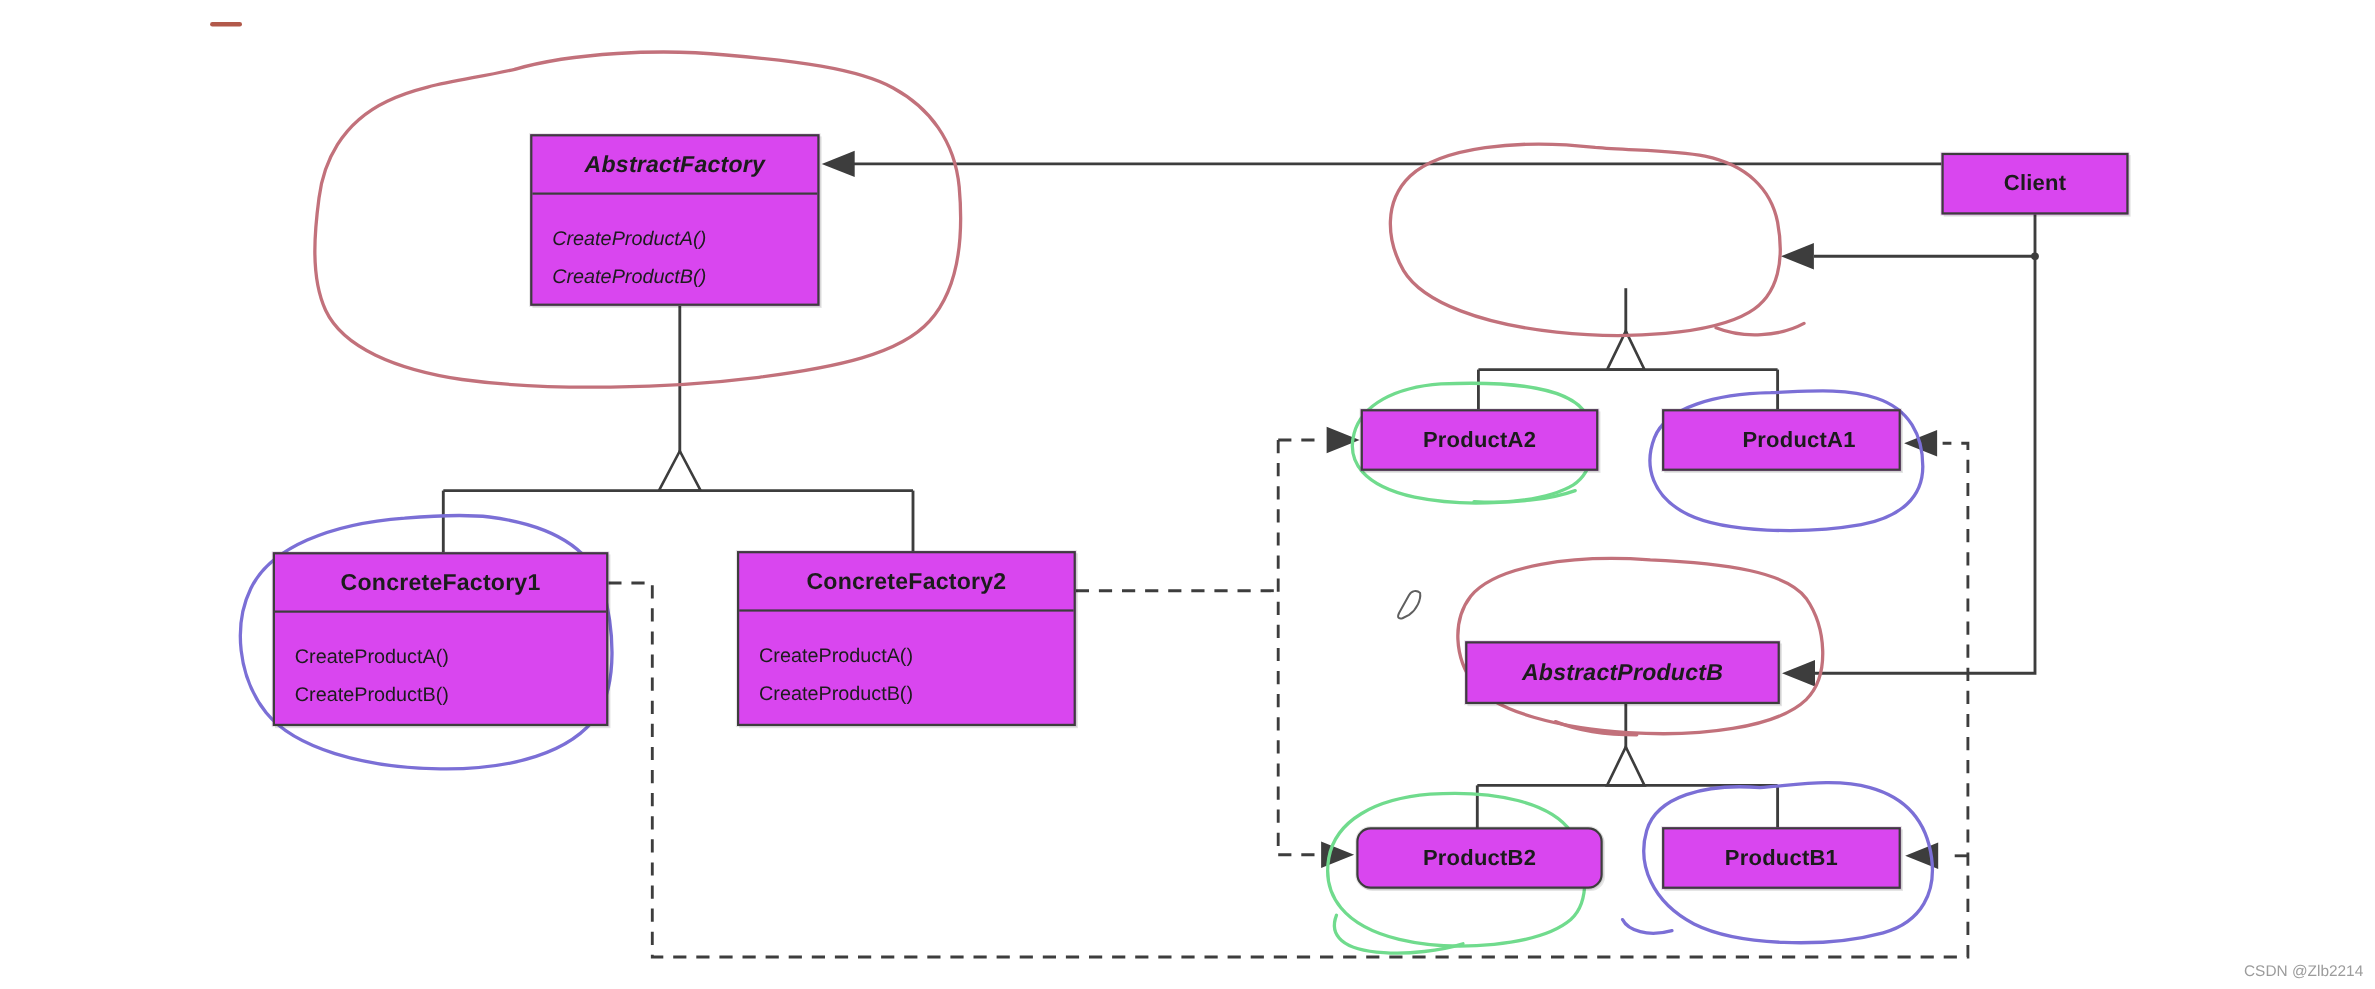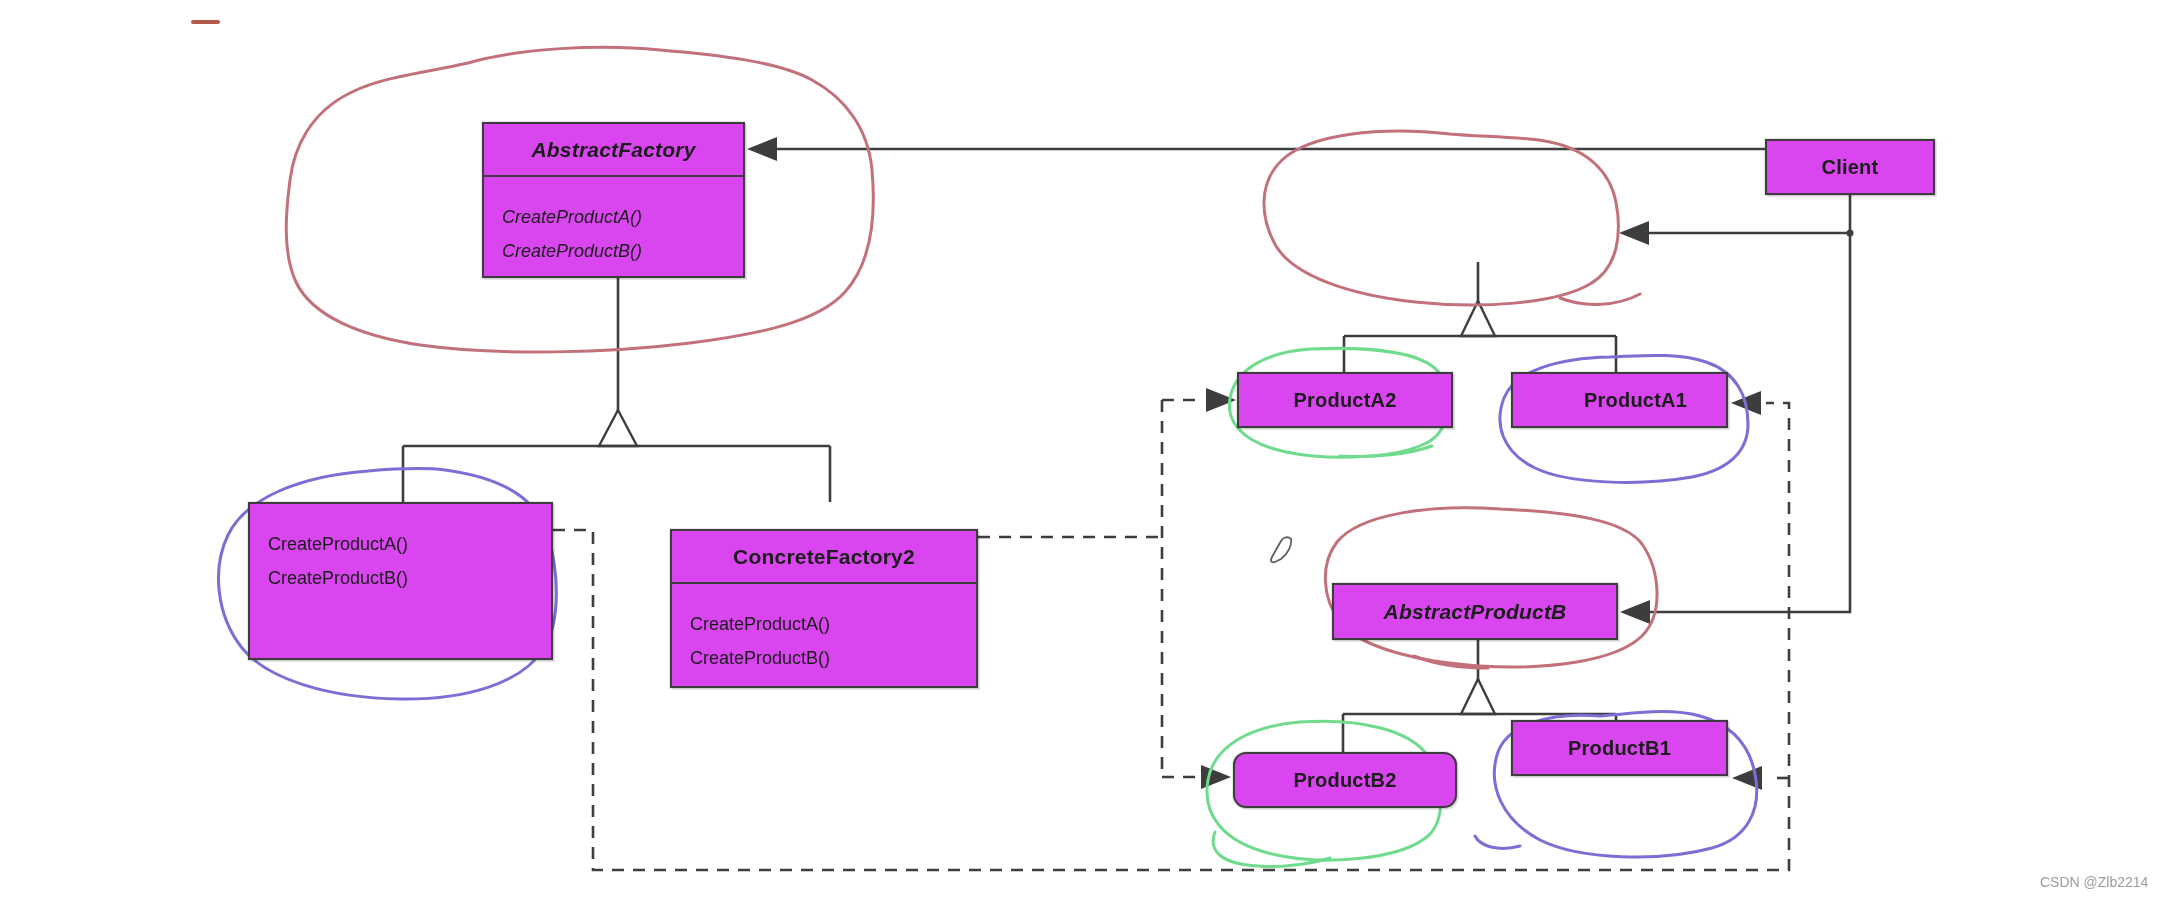--- a/index.html
+++ b/index.html
@@ -156,27 +156,28 @@
 
   <div class="uml-box three-row abstract" style="left:482px; top:122px; width:263px; height:156px;">
     <div class="uml-title">AbstractFactory</div>
     <div class="uml-methods">
       <div class="uml-method">CreateProductA()</div>
       <div class="uml-method">CreateProductB()</div>
     </div>
   </div>
 
   <div class="uml-box three-row" style="left:248px; top:502px; width:305px; height:158px;">
+    <div class="uml-title">ConcreteFactory1</div>
     <div class="uml-methods">
       <div class="uml-method">CreateProductA()</div>
       <div class="uml-method">CreateProductB()</div>
     </div>
   </div>
 
-  <div class="uml-box three-row" style="left:670px; top:501px; width:308px; height:159px;margin-top:28px;">
+  <div class="uml-box three-row" style="left:670px; top:501px; width:308px; height:159px;">
     <div class="uml-title">ConcreteFactory2</div>
     <div class="uml-methods">
       <div class="uml-method">CreateProductA()</div>
       <div class="uml-method">CreateProductB()</div>
     </div>
   </div>
 
   <div class="uml-box" style="left:1765px; top:122px; width:170px; height:56px;margin-top:17px;">
     <div class="uml-title" style="font-size:20px;">Client</div>
   </div>
@@ -191,19 +192,19 @@
   </div>
 
   <div class="uml-box abstract" style="left:1332px; top:583px; width:286px; height:57px;text-align:center;">
     <div class="uml-title">AbstractProductB</div>
   </div>
 
   <div class="uml-box" style="left:1233px; top:752px; width:224px; height:56px;border-radius:13px;">
     <div class="uml-title" style="font-size:20px;">ProductB2</div>
   </div>
 
-  <div class="uml-box" style="left:1511px; top:720px; width:217px; height:56px;">
+  <div class="uml-box" style="left:1511px; top:752px; width:217px; height:56px;">
     <div class="uml-title" style="font-size:20px;">ProductB1</div>
   </div>
 
   <div class="watermark">CSDN @Zlb2214</div>
 
 </div>
 
 </body></html>

